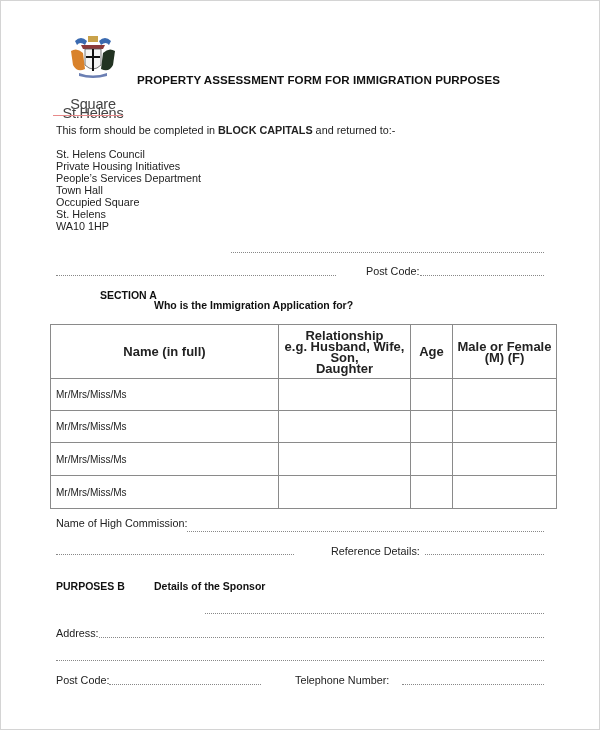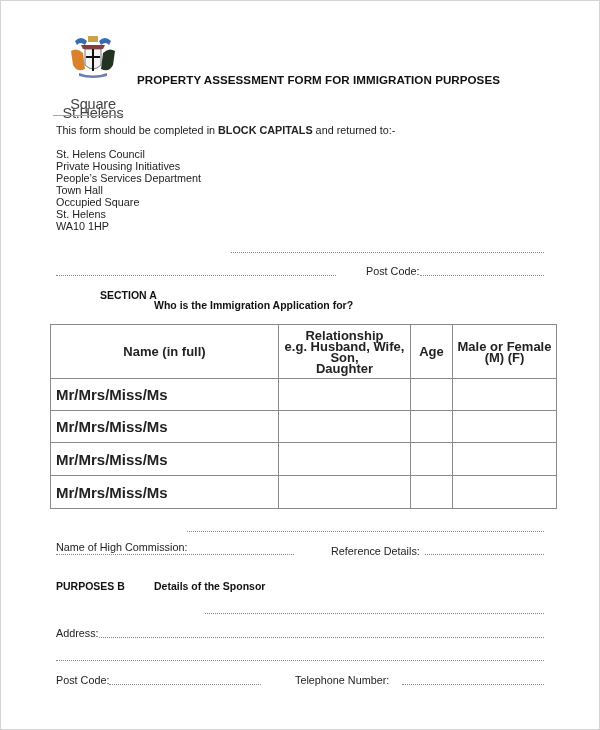--- a/index.html
+++ b/index.html
@@ -16,21 +16,21 @@
   .title { left: 136px; top: 72px; font-size: 11.6px; font-weight: bold; color: #111; letter-spacing: 0.05px; }
   .text { font-size: 10.8px; line-height: 12px; color: #222; white-space: nowrap; }
   .bold { font-weight: bold; }
   .addr-line { left: 55px; font-size: 10.8px; line-height: 12px; }
   .dots { position: absolute; height: 0; border-bottom: 1px dotted #888; }
   .section-label { font-size: 10.5px; font-weight: bold; color: #111; }
   table.grid { position: absolute; left: 49px; top: 323px; border-collapse: collapse;
                table-layout: fixed; }
   table.grid td, table.grid th { border: 1.5px solid #8a8a8a; padding: 0; }
   table.grid th { font-size: 13px; font-weight: bold; text-align: center; line-height: 11px; color: #222; }
-  table.grid td { font-size: 15px; font-weight: bold; color: #222; }
+  table.grid td { font-size: 10px; font-weight: normal; color: #222; }
   table.grid td.name-cell { padding-left: 5px; }
 </style>
 </head>
 <body>
 
 <div class="page">
 
   <div class="abs logo">
     <svg class="logo-crest" viewBox="0 0 52 44">
       <path d="M8 6 Q14 0 20 6 L18 10 Q13 6 10 10 Z" fill="#3a6ab0"></path>
@@ -112,21 +112,21 @@
     </tr>
     <tr style="height:33px;">
       <td class="name-cell">Mr/Mrs/Miss/Ms</td>
       <td></td>
       <td></td>
       <td></td>
     </tr>
   </tbody>
     </table>
 
-  <div class="abs text" style="left:55px; top:540px;">Name of High Commission:</div>
+  <div class="abs text" style="left:55px; top:516px;">Name of High Commission:</div>
   <div class="dots" style="left:186px; top:530px; width:357px;"></div>
   <div class="dots" style="left:55px; top:553px; width:238px;"></div>
   <div class="abs text" style="left:330px; top:544px;">Reference Details:</div>
   <div class="dots" style="left:424px; top:553px; width:119px;"></div>
 
   <div class="abs section-label" style="left:55px; top:579px;">PURPOSES B</div>
   <div class="abs section-label" style="left:153px; top:579px;">Details of the Sponsor</div>
 
   <div class="dots" style="left:204px; top:612px; width:339px;"></div>
 

